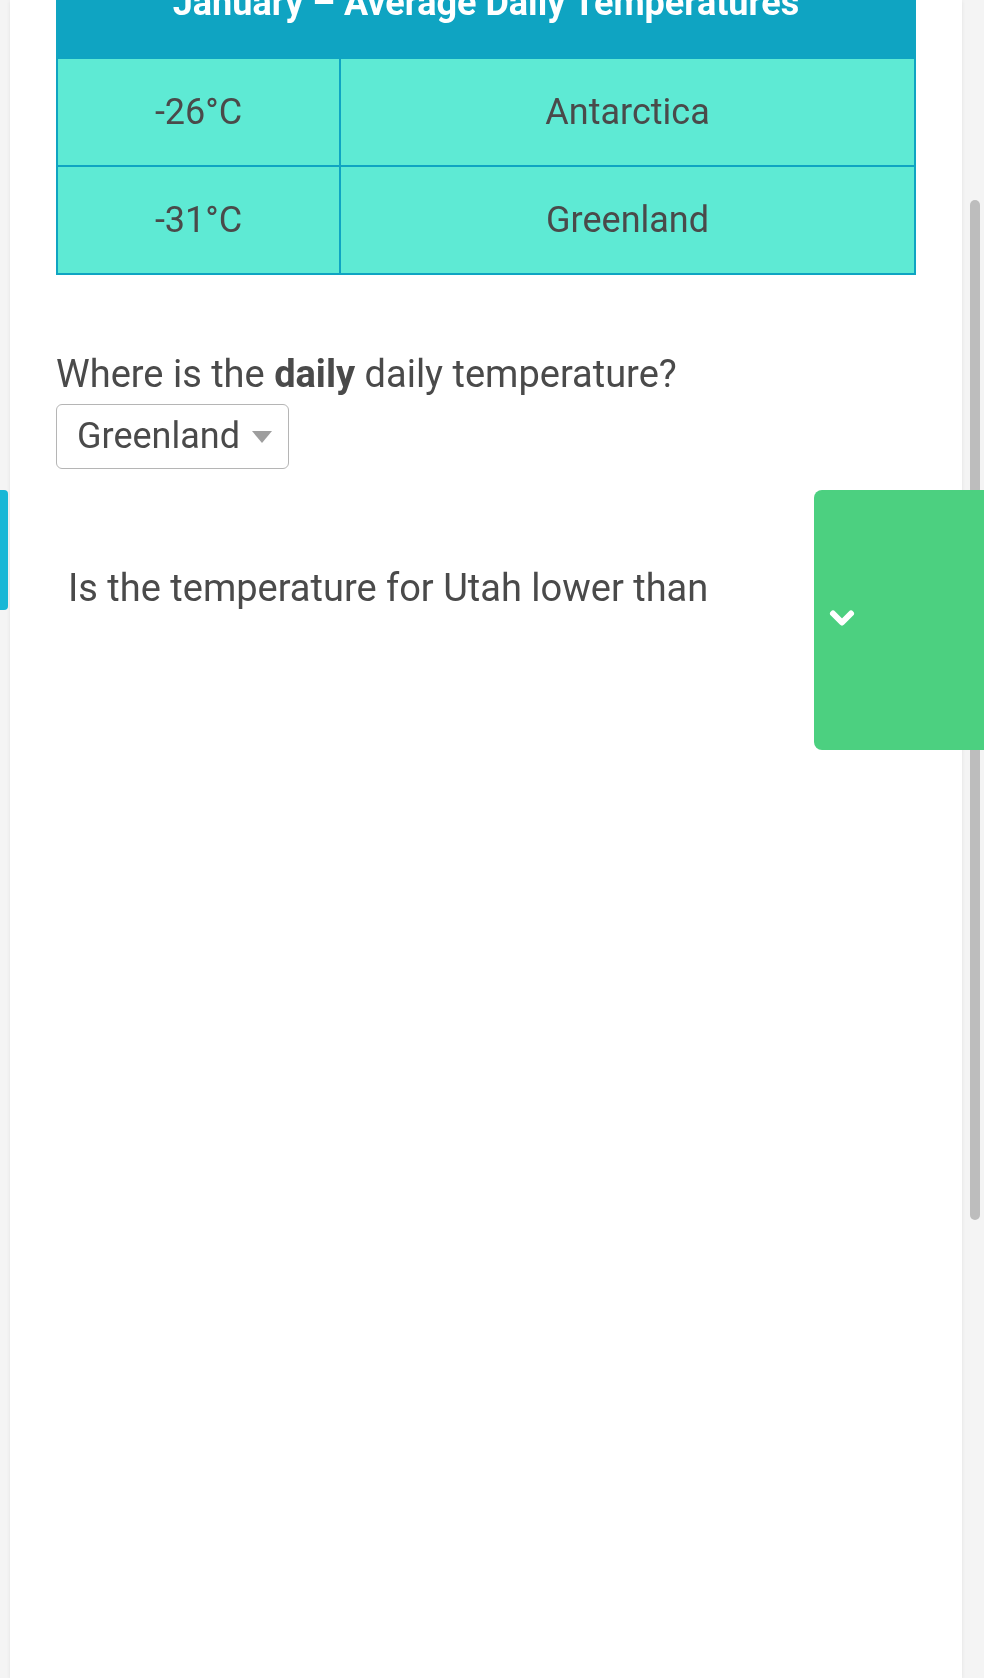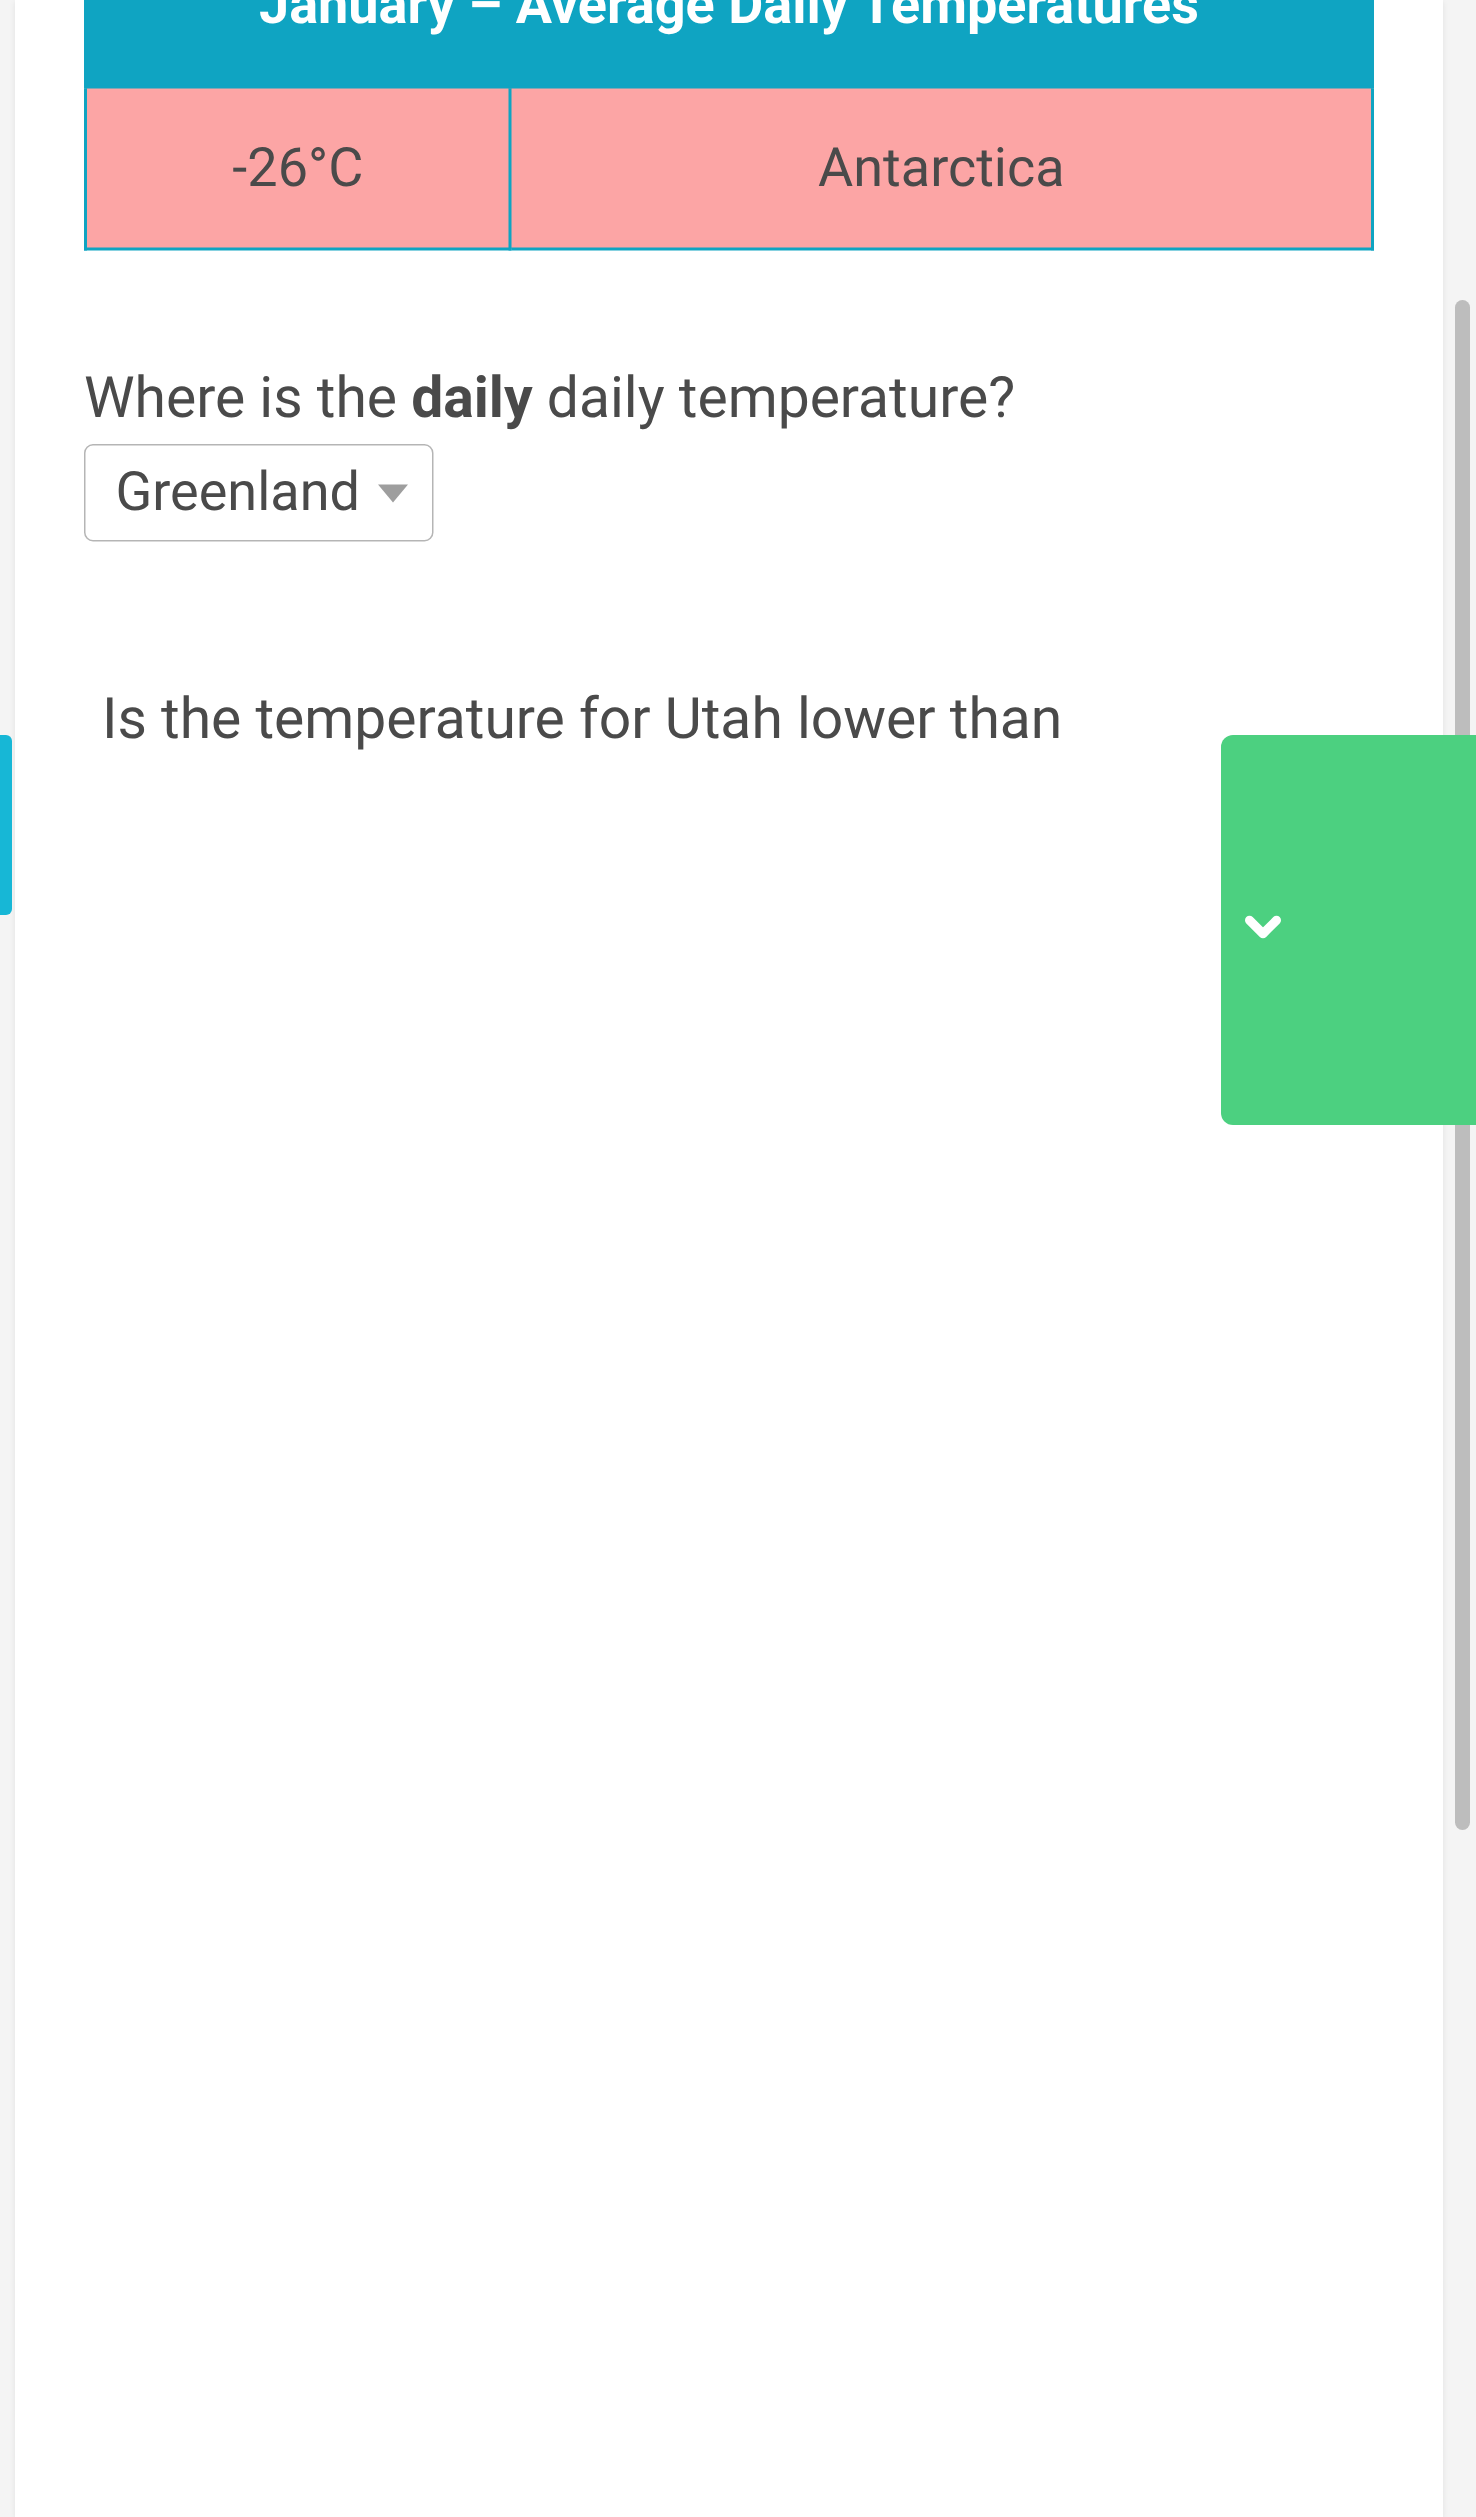--- a/index.html
+++ b/index.html
@@ -2,21 +2,21 @@
 <html><head>
 <meta charset="utf-8">
 <style>
   * { box-sizing: border-box; margin: 0; padding: 0; }
   html, body { width: 984px; height: 1678px; font-family: -apple-system, BlinkMacSystemFont, "Segoe UI", Roboto, Arial, sans-serif; background: #f4f4f4; }
   .viewport { position: relative; width: 984px; height: 1678px; overflow: hidden; }
   .card { position: absolute; left: 10px; top: 0; width: 952px; height: 1678px; background: #fff; box-shadow: 0 1px 4px rgba(0,0,0,0.08); overflow: hidden; }
   .content { padding: 0 46px; }
   .temp-table { width: 100%; border-collapse: collapse; margin-top: -40px; }
   .temp-table th { background: #0fa4c2; color: #fff; font-size: 36px; font-weight: 700; padding: 18px 12px 30px; text-align: center; line-height: 1.3; border: 2px solid #0fa4c2; }
-  .temp-table td { border: 2px solid #0fa4c2; background: #fca5a5; font-size: 36px; color: #4a4a4a; text-align: center; padding: 32px 10px; }
+  .temp-table td { border: 2px solid #0fa4c2; background: #5eead4; font-size: 36px; color: #4a4a4a; text-align: center; padding: 32px 10px; }
   .temp-table td.temp-col { width: 33%; }
   .questions { margin-top: 70px; font-size: 38px; color: #4a4a4a; line-height: 1.55; }
   .q-block { margin-bottom: 56px; }
   .dropdown { display: inline-flex; align-items: center; gap: 12px; border: 1px solid #b5b5b5; border-radius: 6px; background: #fff; padding: 4px 16px 4px 20px; font-size: 36px; color: #4a4a4a; vertical-align: middle; cursor: pointer; }
   .dropdown .chev { width: 0; height: 0; border-left: 10px solid transparent; border-right: 10px solid transparent; border-top: 12px solid #9e9e9e; }
   .num-input { display: inline-block; width: 130px; height: 56px; border: 1px solid #b5b5b5; border-radius: 6px; background: #fff; vertical-align: middle; font-size: 32px; padding: 0 10px; }
   .unit-label { font-size: 40px; color: #4a4a4a; margin-left: 16px; vertical-align: middle; }
   .cutoff { margin-top: 90px; font-size: 38px; color: #4a4a4a; line-height: 1.55; overflow: hidden; height: 52px; margin-left: 12px; }
 
   .scrollbar-track { position: absolute; right: 4px; top: 0; width: 10px; height: 1678px; }
@@ -36,20 +36,24 @@
       <table class="temp-table">
         <thead>
           <tr>
             <th colspan="2">January – Average Daily Temperatures</th>
           </tr>
         </thead>
         <tbody>
           <tr>
             <td class="temp-col">-26°C</td>
             <td>Antarctica</td>
+          </tr>
+          <tr>
+            <td class="temp-col">-31°C</td>
+            <td>Greenland</td>
           </tr>
         </tbody>
       </table>
 
       <div class="questions">
 
         <div class="q-block">
           <span>Where is the </span><strong>daily</strong><span> daily temperature?</span><br>
           <span class="dropdown">
             <span>Greenland</span>

